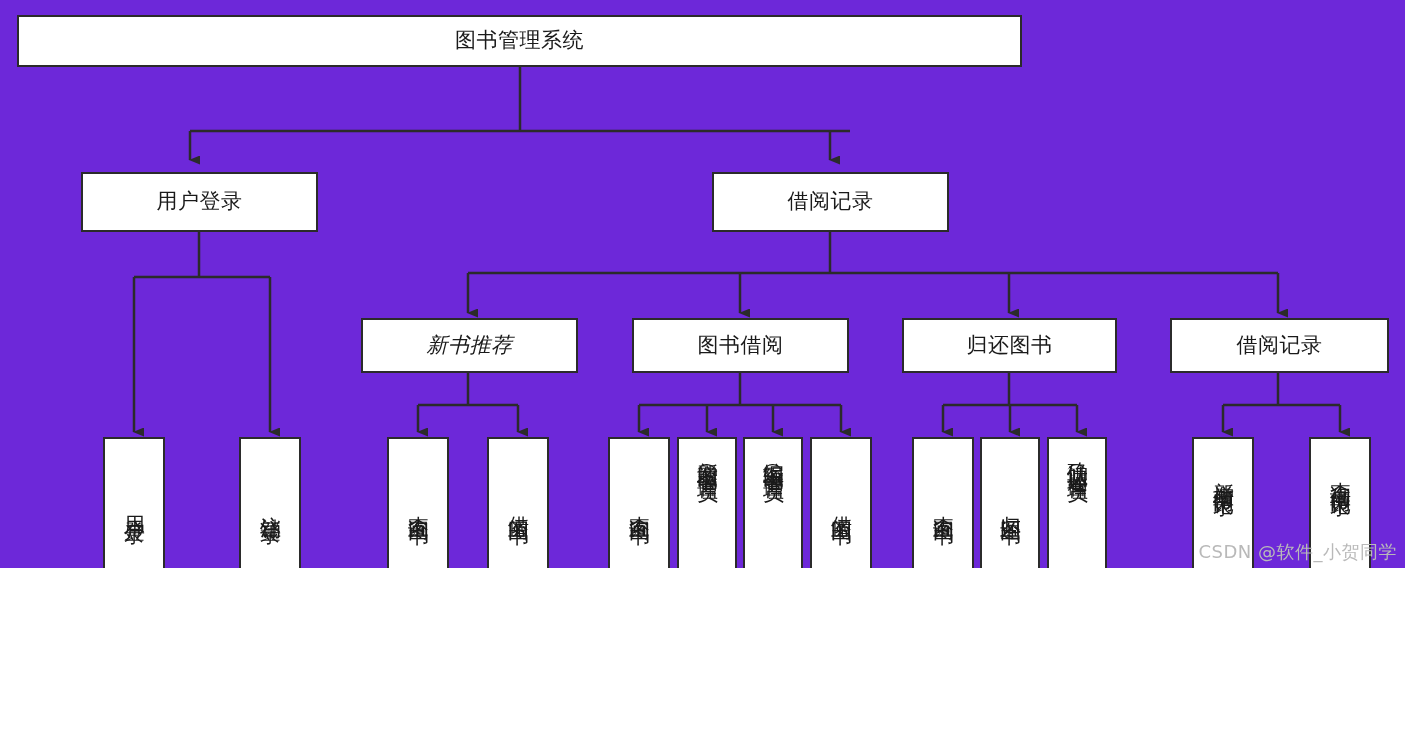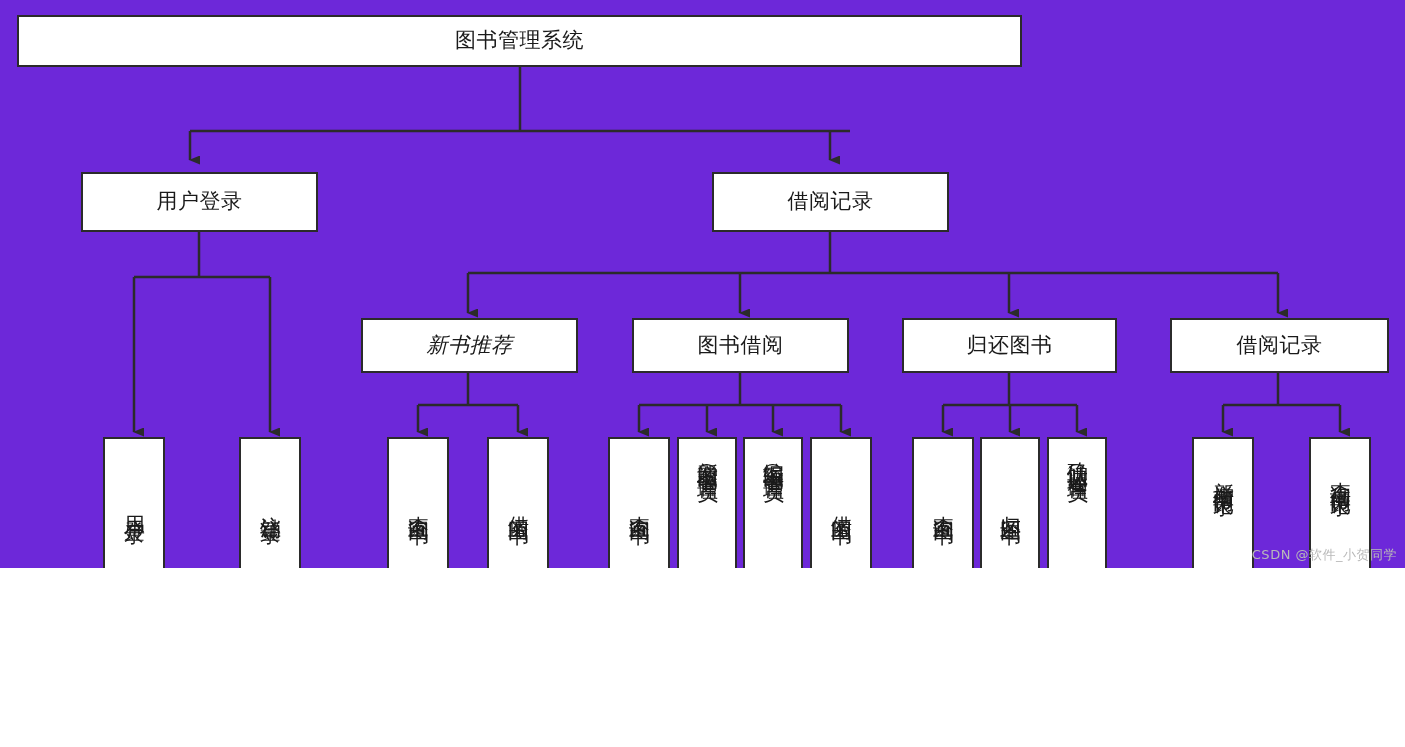--- a/index.html
+++ b/index.html
@@ -61,21 +61,21 @@
     text-orientation: upright;
     -webkit-writing-mode: vertical-rl;
     letter-spacing: 3px;
     line-height: 1;
     white-space: nowrap;
   }
   #watermark {
     position: absolute;
     right: 8px;
     bottom: 4px;
-    font-size: 13px;
+    font-size: 18px;
     color: #b9b9b9;
     letter-spacing: 0.5px;
     white-space: nowrap;
     user-select: none;
   }
 </style>
 </head>
 <body>
 
 <div id="diagram-root">

